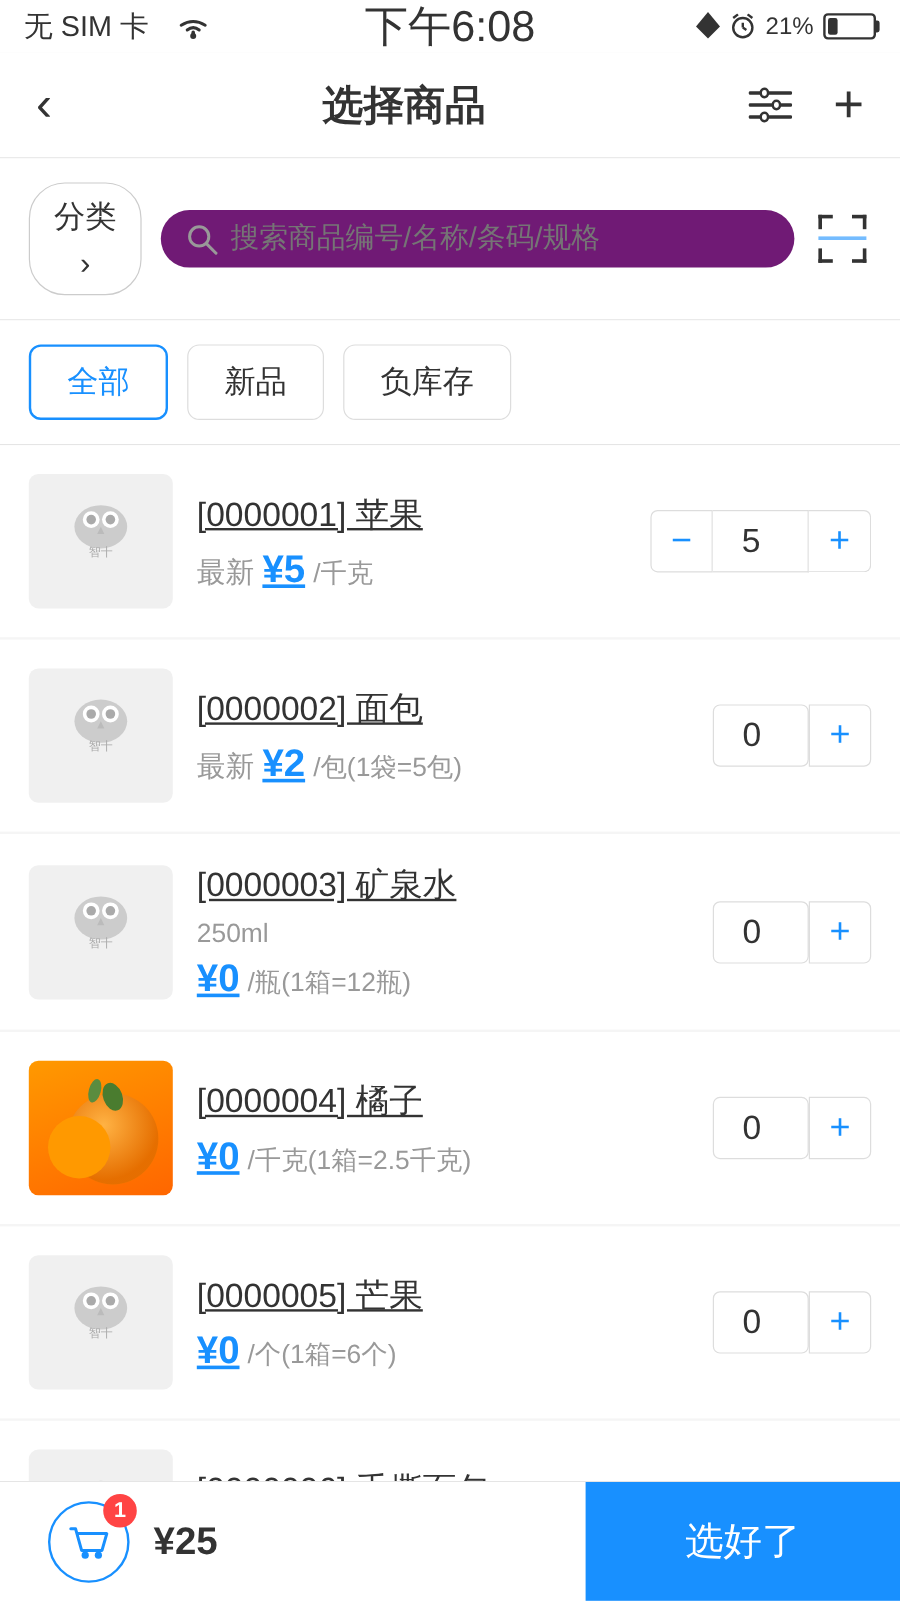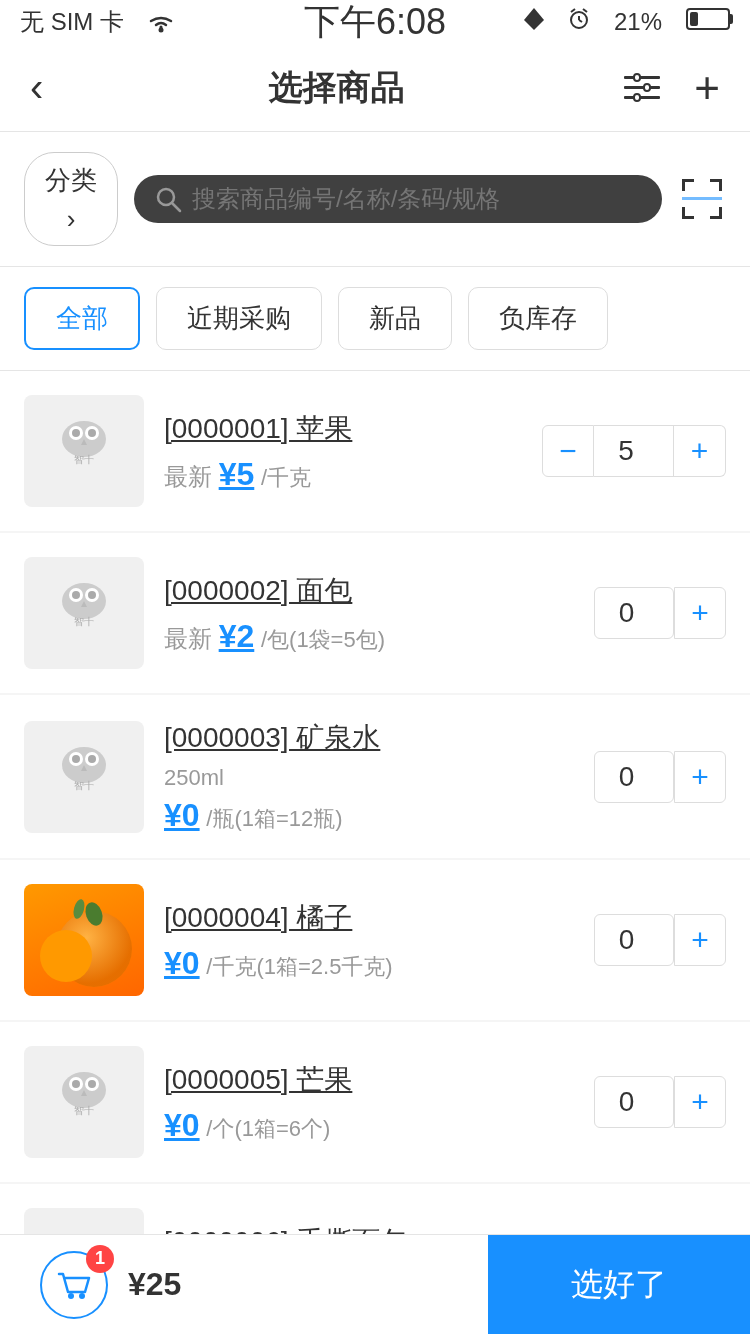--- a/index.html
+++ b/index.html
@@ -18,21 +18,21 @@
       height: 44px;
       background: #fff;
       display: flex;
       align-items: center;
       justify-content: space-between;
       padding: 0 20px;
       font-size: 26px;
     }
     .status-left { display: flex; align-items: center; gap: 22px; font-size: 24px; }
     .status-center { font-size: 36px; font-weight: 500; position: absolute; left: 50%; transform: translateX(-50%); }
-    .status-right { display: flex; align-items: flex-start; gap: 24px; font-size: 24px; }
+    .status-right { display: flex; align-items: center; gap: 8px; font-size: 20px; }
     .battery-icon {
       width: 44px; height: 22px; border: 2px solid #333; border-radius: 4px; position: relative; display: inline-flex; align-items: center; padding: 2px;
     }
     .battery-icon::after { content: ''; width: 3px; height: 10px; background: #333; position: absolute; right: -5px; border-radius: 0 2px 2px 0; }
     .battery-fill { height: 100%; width: 21%; background: #333; border-radius: 2px; }
 
     
     .nav-bar {
       height: 88px;
       background: #fff;
@@ -62,21 +62,21 @@
       background: #fff;
       color: #333;
       display: flex;
       align-items: center;
       gap: 6px;
       white-space: nowrap;
       flex-direction: column;
     }
     .search-input-wrap {
       flex: 1;
-      background: #404040;
+      background: #701a75;
       border-radius: 30px;
       display: flex;
       align-items: center;
       padding: 10px 20px;
       gap: 10px;
     }
     .search-input-wrap input {
       border: none;
       background: transparent;
       font-size: 24px;
@@ -309,21 +309,20 @@
       <rect x="2" y="30" width="3" height="12" fill="#333"></rect>
       <rect x="30" y="39" width="12" height="3" fill="#333"></rect>
       <rect x="39" y="30" width="3" height="12" fill="#333"></rect>
       <rect x="2" y="20" width="40" height="3" fill="#1890ff" opacity="0.6"></rect>
     </svg>
   </div>
 </div>
 
 <div class="tab-bar">
   <button class="tab-item active">全部</button>
-  <button class="tab-item">近期采购</button>
   <button class="tab-item">新品</button>
   <button class="tab-item">负库存</button>
 </div>
 
 <div class="product-list">
 
   <div class="product-item">
     <div class="product-thumb">
       <svg width="80" height="80" viewBox="0 0 80 80">
         <circle cx="40" cy="40" r="36" fill="#f0f0f0"></circle>

